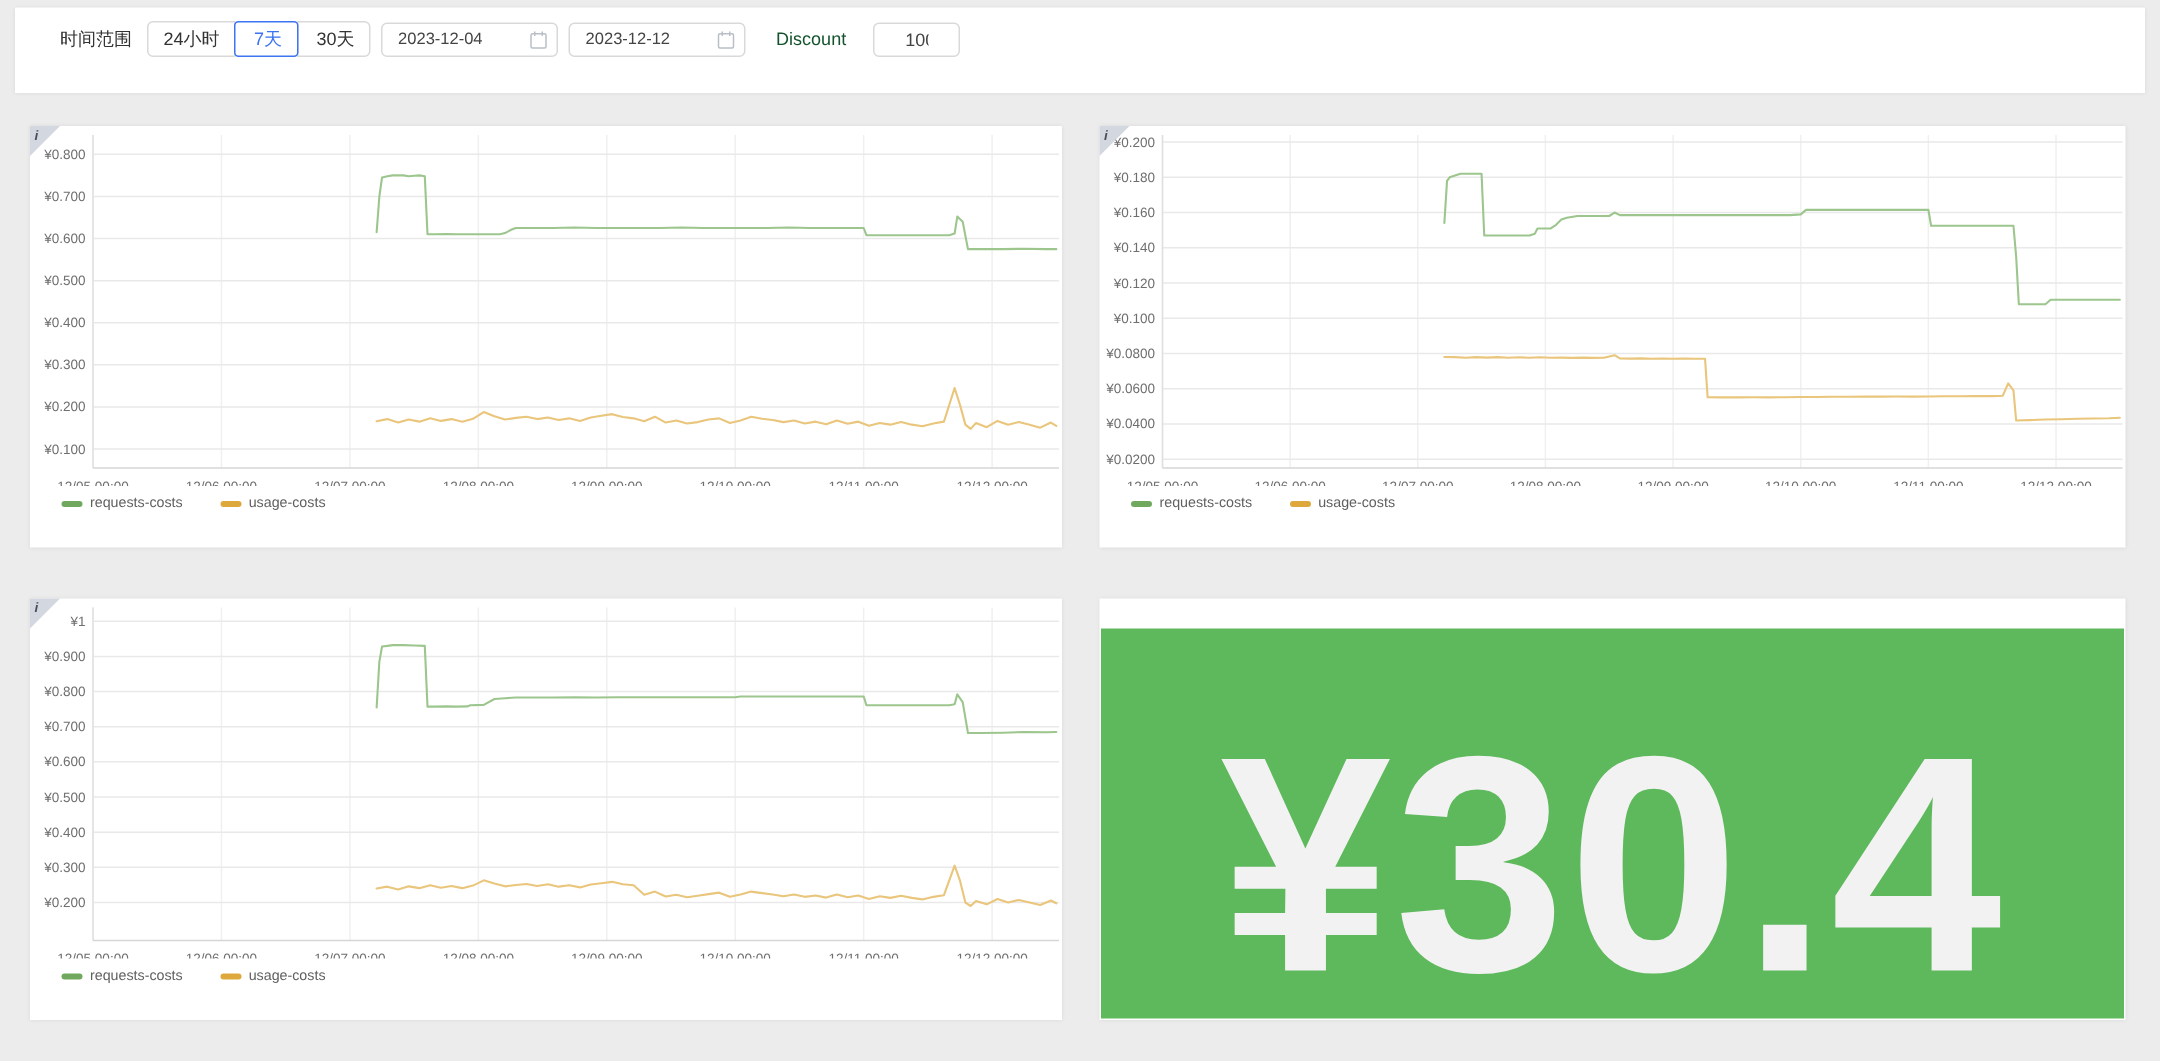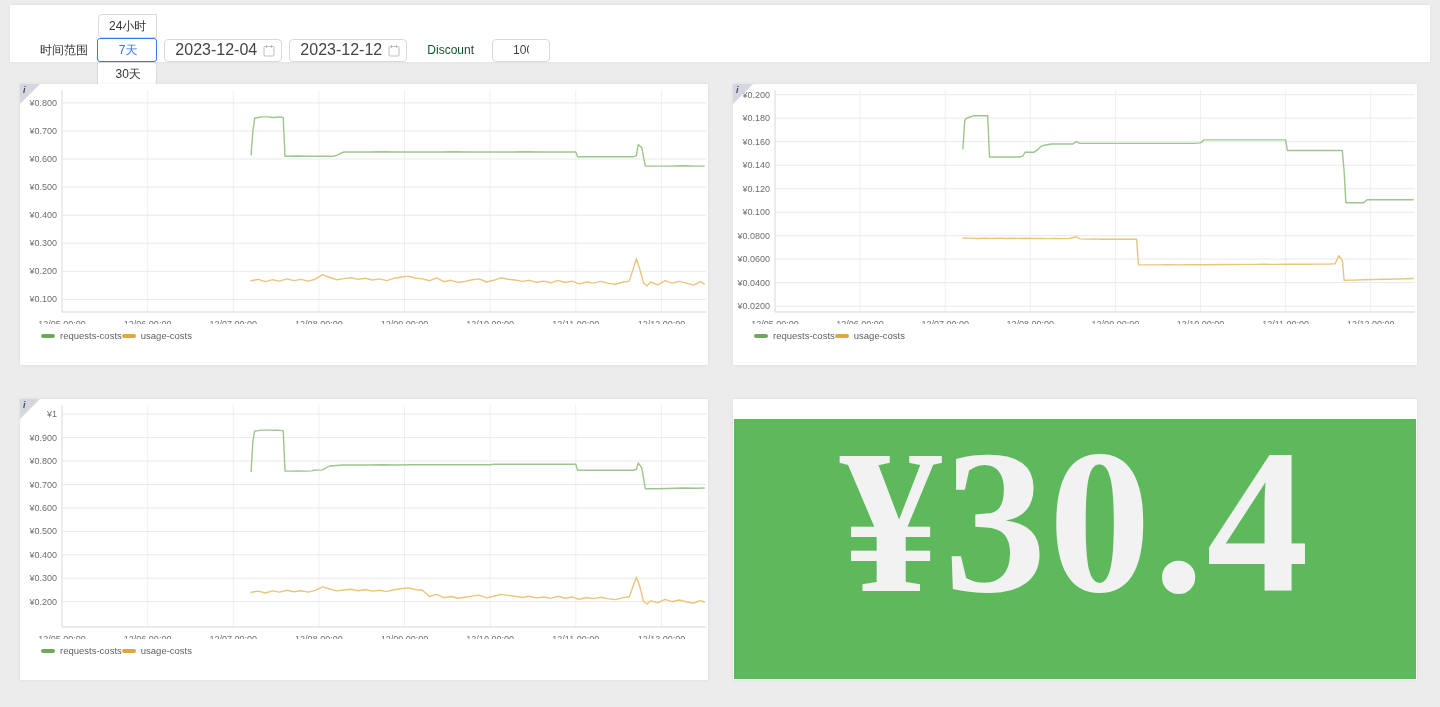--- a/index.html
+++ b/index.html
@@ -3,52 +3,52 @@
 <meta charset="utf-8">
 <style>
   * { margin:0; padding:0; box-sizing:border-box; }
   html,body { width:1440px; height:707px; background:#ececec; font-family:"Liberation Sans", sans-serif; overflow:hidden; }
   .card { position:absolute; background:#ffffff; box-shadow:0 0 3px rgba(0,0,0,.08); }
 
   
   .toolbar { left:10px; top:5px; width:1420px; height:57px; }
   .toolbar-row { display:flex; align-items:center; padding:9px 0 0 30px; }
   .tb-label { font-size:12px; color:#333; margin-right:10px; }
-  .btn-group { display:inline-flex;flex-direction:column; }
+  .btn-group { display:inline-flex; }
   .btn-group button { height:24px; padding:0 10px; font-size:12px; color:#333; background:#fff;
     border:1px solid #d9d9d9; cursor:pointer; font-family:inherit; }
   .btn-group button:first-child { border-radius:4px 0 0 4px; }
   .btn-group button:last-child { border-radius:0 4px 4px 0; }
   .btn-group button + button { margin-left:-1px;padding-left:12px; }
   .btn-group button.selected { color:#3d74f1; border-color:#3d74f1; position:relative; z-index:1; border-radius:3px; }
   .date-input { position:relative; margin-left:7px; }
   .date-input input { width:118px; height:23px; border:1px solid #d9d9d9; border-radius:4px;
-    font-size:16px; color:#444; padding:0 24px 0 10px; font-family:inherit; outline:none; }
+    font-size:11px; color:#444; padding:0 24px 0 10px; font-family:inherit; outline:none; }
   .cal-icon { position:absolute; right:7px; top:5px; width:12px; height:13px; pointer-events:none; }
   .discount-label { font-size:12px; color:#14532d; margin-left:20px; }
   .discount-input { width:58px; height:23px; border:1px solid #d9d9d9; border-radius:4px;
     font-size:12px; color:#444; padding:0 20px; margin-left:18px; font-family:inherit; outline:none; }
 
   
   .panel { position:absolute; background:#fff; box-shadow:0 0 3px rgba(0,0,0,.08); }
   .chart-title { text-align:center; font-size:12px; font-weight:bold; color:#3e3e3e; padding-top:8px; height:20px;
     white-space:nowrap; overflow:hidden; }
   .corner { position:absolute; left:0; top:0; width:0; height:0;
     border-top:20px solid #d3d7df; border-right:20px solid transparent; }
   .corner-i { position:absolute; left:3px; top:-19px; font-size:9px; font-style:italic; font-weight:bold; color:#4a4f57; }
   .chart-svg { display:block; margin-top:2px; }
   .chart-svg text.tick { font-size:9px; fill:#6e6e6e; font-family:"Liberation Sans", sans-serif; }
-  .legend { display:flex; align-items:center; margin:6px 0 0 21px; gap:0; }
+  .legend { display:flex; align-items:center; margin:6px 0 0 21px; gap:25px; }
   .legend-item { display:inline-flex; align-items:center; gap:5px; cursor:pointer; }
   .legend-item .dash { width:14px; height:4px; border-radius:2px; display:inline-block; }
   .legend-item .lname { font-size:9.5px; color:#5f5f5f; }
 
   
   .stat-box { position:absolute; left:1px; right:1px; top:20px; bottom:1px;
-    display:flex; align-items:flex-start; justify-content:center;font-family:Liberation Serif, serif; }
+    display:flex; align-items:flex-end; justify-content:center; }
   .stat-value { font-size:205px; font-weight:bold; color:#f2f2f2; letter-spacing:2px; line-height:1; }
 </style>
 </head>
 <body>
 
 <div class="card toolbar">
   <div class="toolbar-row">
     <span class="tb-label">时间范围</span>
     <span class="btn-group">
       <button>24小时</button>

